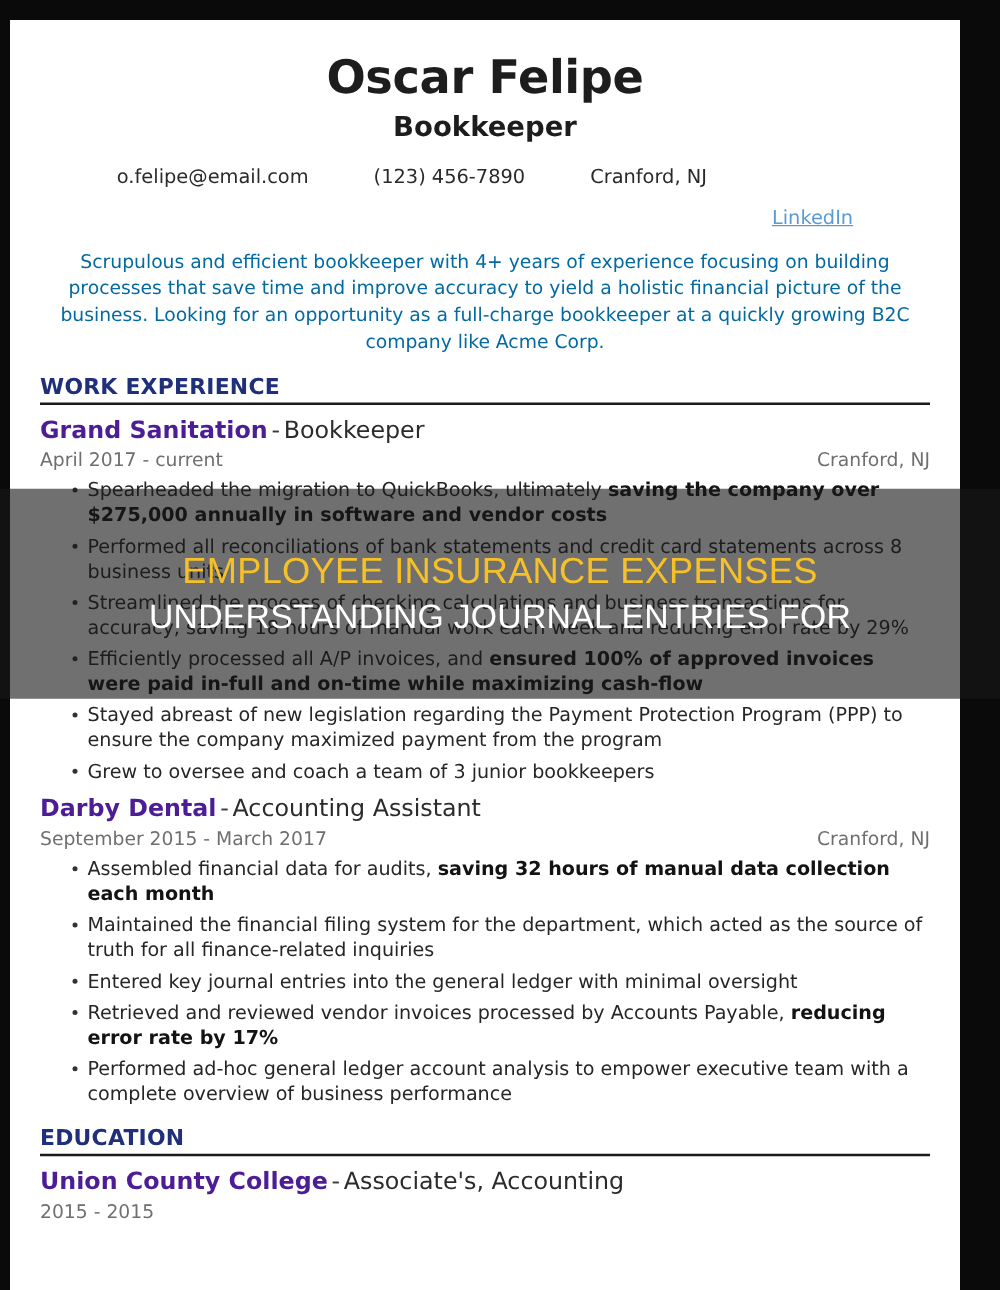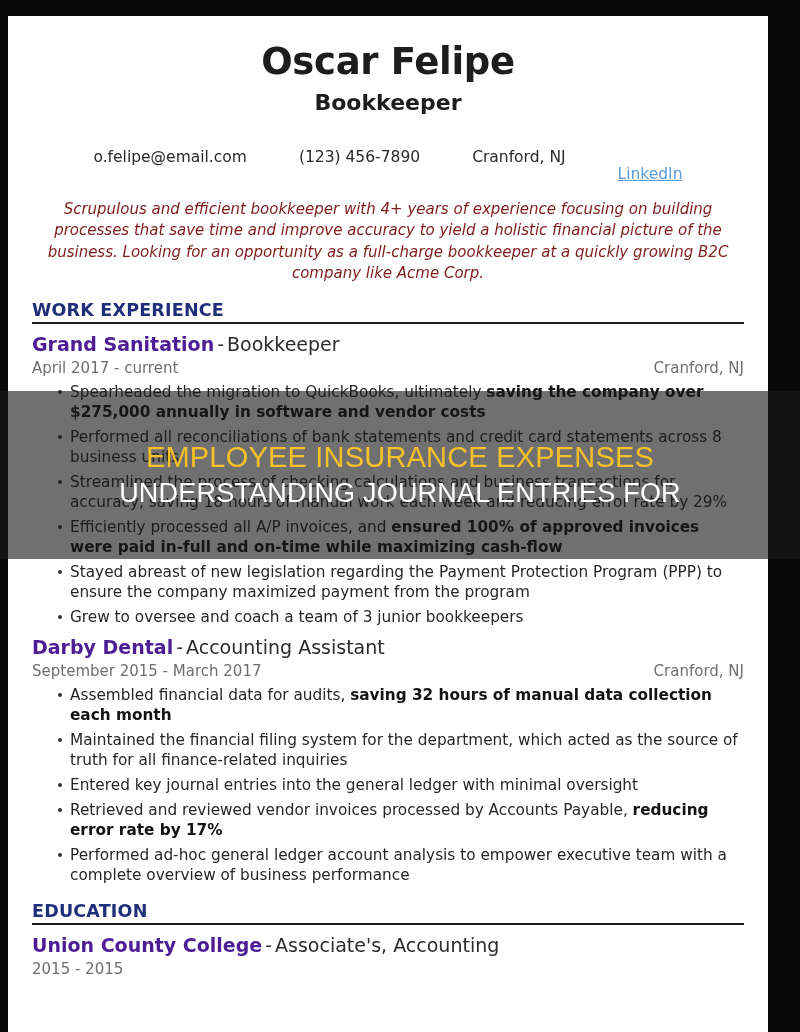--- a/index.html
+++ b/index.html
@@ -62,43 +62,42 @@
     text-align: center;
     font-size: 22px;
     font-weight: 700;
     color: #1d1d1d;
     margin-top: 7px;
     line-height: 1.15;
   }
   .contact-row {
     display: flex;
     justify-content: center;
-    align-items: center;
+    align-items: flex-start;
     gap: 0;
     margin-top: 17px;
     font-size: 15.5px;
     color: #2a2a2a;
   }
   .contact-row .c {
     padding: 0 26px;
     white-space: nowrap;
   }
   .contact-row .c.link {
     color: #5b9bd5;
     text-decoration: underline;
     margin-top: 33px;
   }
 
   .summary {
     margin-top: 16px;
     font-size: 15px;
-    font-style: italic;
     line-height: 1.42;
     text-align: center;
-    color: #7f1d1d;
+    color: #0369a1;
     padding: 0 8px;
   }
 
   
   .section {
     margin-top: 16px;
   }
   .section-title {
     font-size: 17.5px;
     font-weight: 700;

